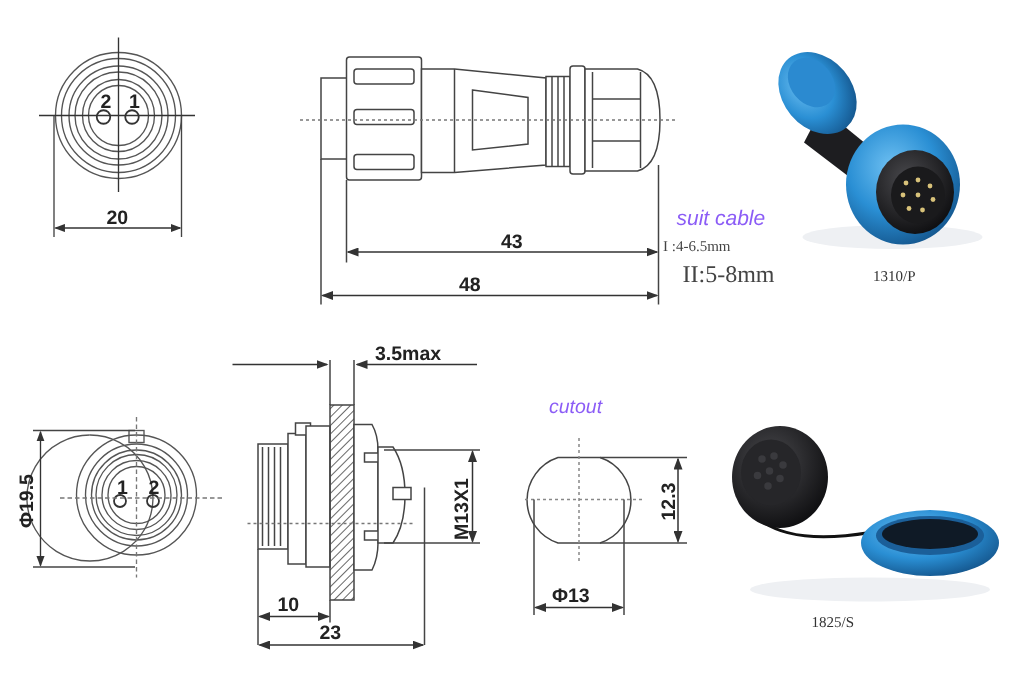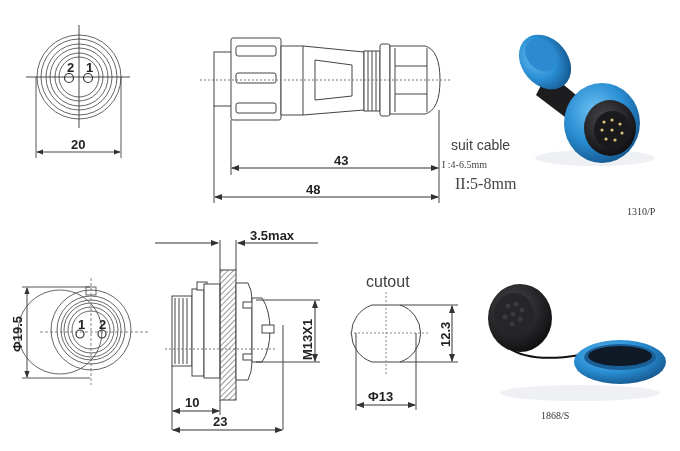--- a/index.html
+++ b/index.html
@@ -1,19 +1,19 @@
 <!DOCTYPE html>
 <html><head>
 <meta charset="utf-8">
 <style>
   html, body { margin: 0; padding: 0; background: #ffffff; }
   body { width: 680px; height: 451px; position: relative; overflow: hidden; font-family: "Liberation Sans", sans-serif; }
   svg text { font-family: "Liberation Sans", sans-serif; }
   .dim { font-family: "Liberation Sans", sans-serif; font-weight: bold; font-size: 13px; fill: #222; }
-  .lbl { position: absolute; font-family: "Liberation Sans", sans-serif; color: #404040; }
+  .lbl { position: absolute; font-family: "Liberation Sans", sans-serif; color: #8b5cf6; font-style: italic; }
   .cap { position: absolute; font-family: "Liberation Serif", serif; color: #333; font-size: 10px; }
   #stage { position: absolute; left: 0; top: 0; }
 </style>
 </head>
 <body>
 
 <svg id="stage" width="680" height="451" viewBox="0 0 680 451" xmlns="http://www.w3.org/2000/svg">
   <defs>
     <pattern id="hatch" width="4" height="4" patternUnits="userSpaceOnUse" patternTransform="rotate(45)">
       <line x1="0" y1="0" x2="0" y2="4" stroke="#555" stroke-width="1.2"></line>
@@ -204,15 +204,15 @@
 
     <ellipse cx="620" cy="362" rx="46" ry="22" fill="url(#blueG)"></ellipse>
     <ellipse cx="620" cy="357" rx="36" ry="13" fill="#1b5f99"></ellipse>
     <ellipse cx="620" cy="356" rx="32" ry="10" fill="#0f1a26"></ellipse>
   </g>
 </svg>
 
 <div class="lbl" style="left:451px; top:137px; font-size:14px;">suit cable</div>
 <div class="cap" style="left:442px; top:159px; font-size:10px; color:#444;">I :4-6.5mm</div>
 <div class="cap" style="left:455px; top:175px; font-size:16px; color:#444;">II:5-8mm</div>
-<div class="cap" style="left:582px; top:206px;margin-left:45px;">1310/P</div>
-<div class="lbl" style="left:366px; top:273px; font-size:16px;">cutout</div>
-<div class="cap" style="left:541px; top:410px;">1868/S</div>
+<div class="cap" style="left:582px; top:179px;">1310/P</div>
+<div class="lbl" style="left:366px; top:263px; font-size:13px;">cutout</div>
+<div class="cap" style="left:541px; top:410px;">1825/S</div>
 
 </body></html>

